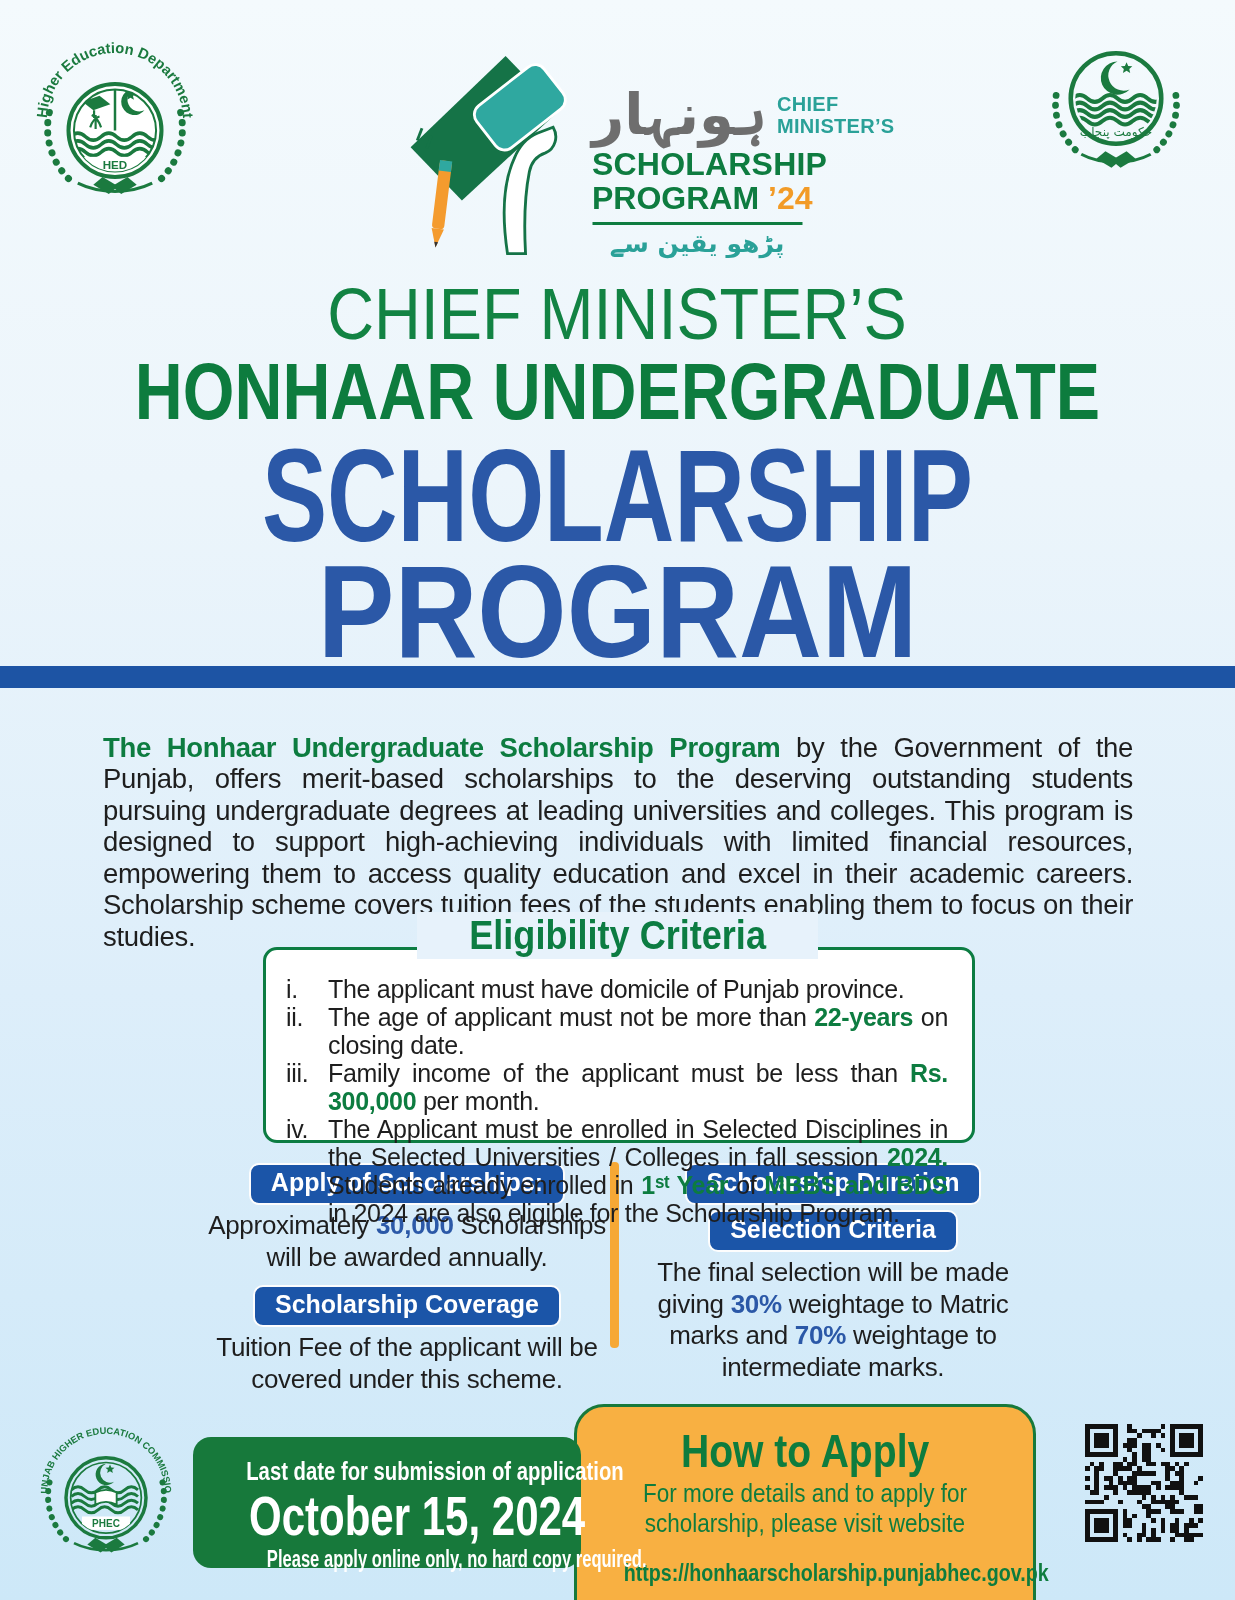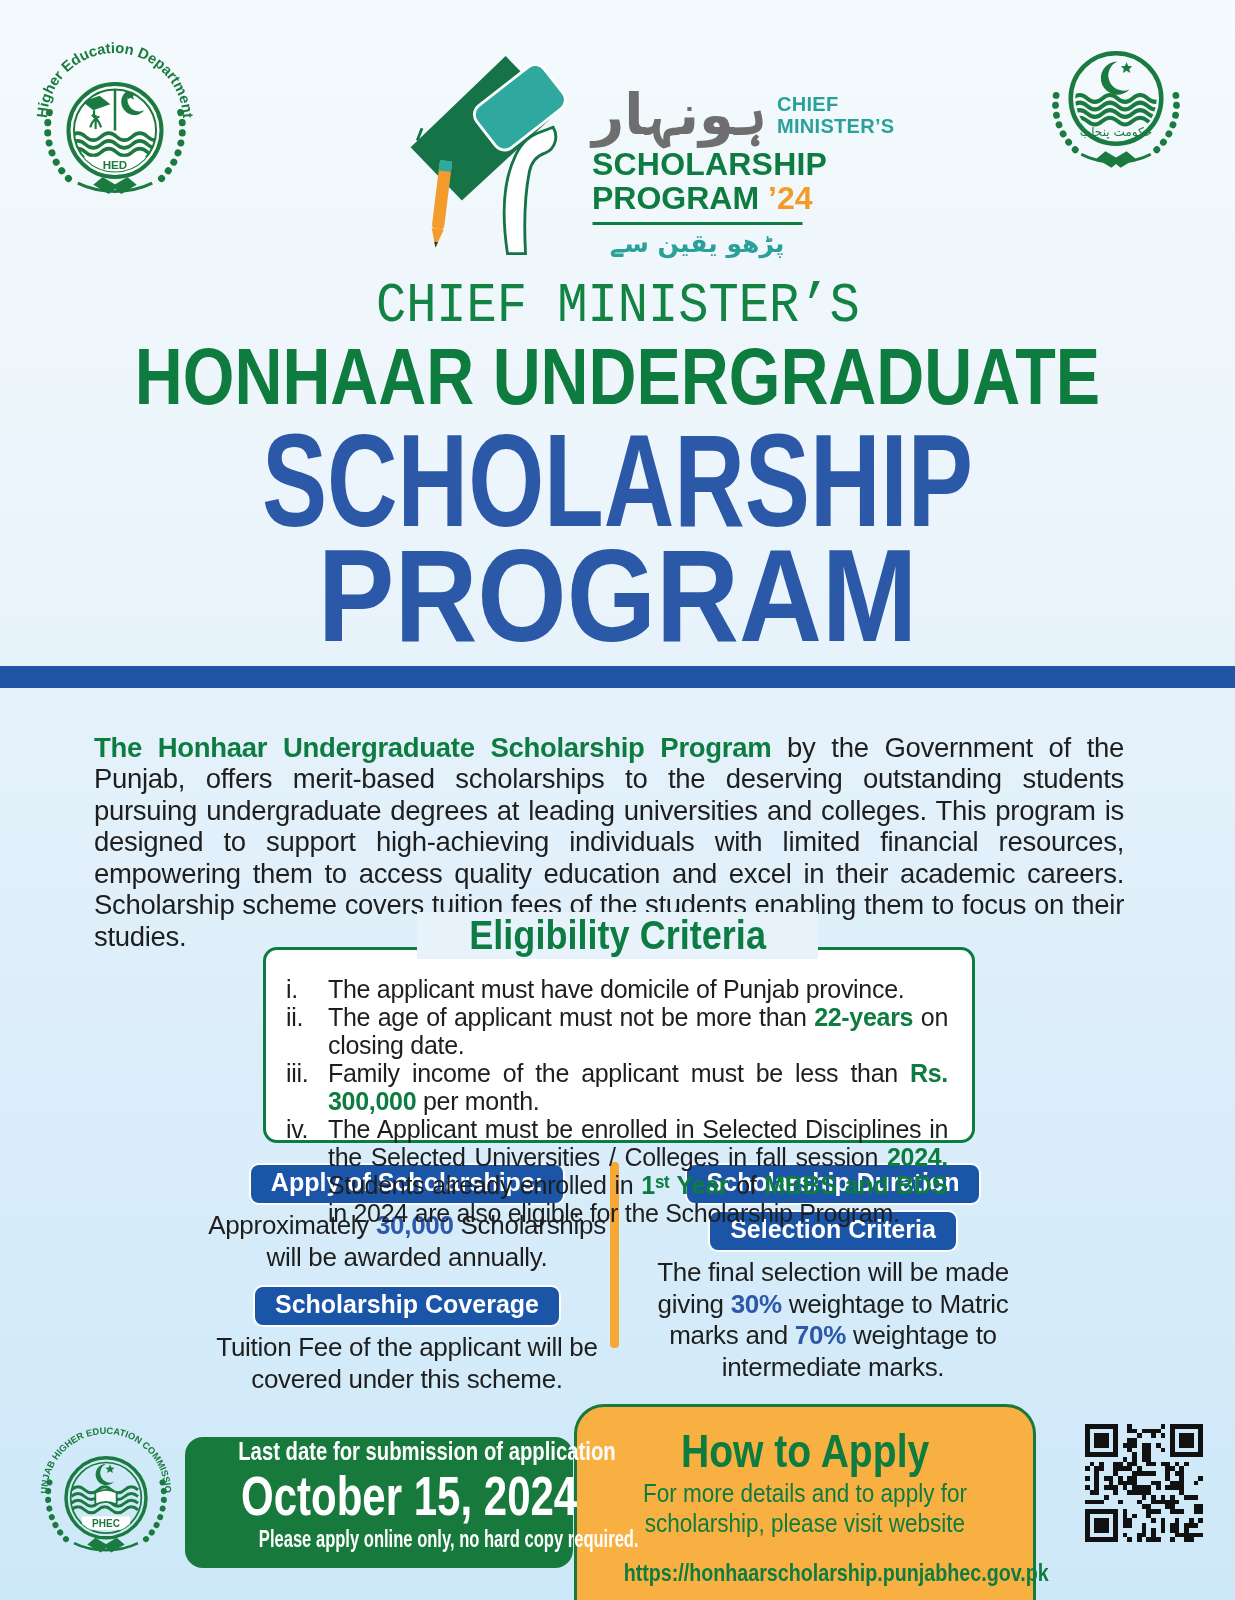--- a/index.html
+++ b/index.html
@@ -22,28 +22,28 @@
   .cm-urdu-big{font-family:"DejaVu Sans",sans-serif;font-size:56px;line-height:1.1;color:#6e6e6e;font-weight:700;}
   .cm-small{color:#2aa198;font-weight:700;font-size:20px;line-height:1.08;letter-spacing:.3px;padding-top:10px;}
   .cm-schol{color:#0e7c40;font-weight:700;font-size:32px;letter-spacing:.2px;line-height:1.05;margin-top:2px;}
   .cm-prog{color:#0e7c40;font-weight:700;font-size:32px;line-height:1.1;}
   .cm-prog .year{color:#f29b27;}
   .cm-line{height:3px;background:#0e7c40;width:210px;margin:6px 0 4px 0;}
   .cm-tagline{font-family:"DejaVu Sans",sans-serif;color:#2aa198;font-weight:700;font-size:25px;text-align:center;width:210px;}
 
   
   .title{position:absolute;top:280px;left:0;width:100%;text-align:center;}
-  .t1{color:#128343;font-size:56px;font-weight:500;line-height:.95;font-family:Liberation Mono, monospace;}
+  .t1{color:#128343;font-size:72px;font-weight:500;line-height:.95;}
   .t2{color:#0d7c3e;font-size:80px;font-weight:700;line-height:1;margin-top:4px;}
   .t3{color:#2b58a7;font-size:132px;font-weight:700;line-height:.88;margin-top:6px;}
   .t4{color:#2b58a7;font-size:132px;font-weight:700;line-height:.86;}
   .divider{position:absolute;left:0;right:0;top:666px;height:22px;background:#1d54a4;}
 
   
-  .intro{position:absolute;left:94px;width:1030px;top:704px;font-size:27.5px;line-height:31.5px;
+  .intro{position:absolute;left:103px;width:1030px;top:704px;font-size:27.5px;line-height:31.5px;
          text-align:justify;text-align-last:left;letter-spacing:-.3px;}
   .sg-plain{color:#1e1e1e;}
   .sg-green-bold{color:#0d7c40;font-weight:700;}
   .sg-blue-bold{color:#2b58a7;font-weight:700;}
   .sg-blue-bold-block{display:block;color:#2b58a7;font-weight:700;}
 
   
   .elig-head{position:absolute;top:912px;left:0;width:100%;text-align:center;z-index:2;}
   .elig-head span{display:inline-block;background:#e7f2fb;padding:0 16px;color:#0c7c42;font-weight:700;font-size:41px;}
   .elig-box{position:absolute;left:263px;top:947px;width:712px;height:196px;background:#fff;
@@ -56,22 +56,22 @@
   
   .col-left{position:absolute;left:208px;top:1163px;width:398px;text-align:center;}
   .col-right{position:absolute;left:643px;top:1163px;width:380px;text-align:center;}
   .vdiv{position:absolute;left:610px;top:1162px;width:9px;height:186px;background:#f6a835;border-radius:4px;}
   .pill{display:inline-block;background:#1b55a8;color:#fff;font-weight:700;font-size:25px;
         padding:3px 20px 6px;border-radius:10px;border:2px solid #fdfdfd;margin-bottom:5px;}
   .col-text{font-size:26px;line-height:1.22;letter-spacing:-.3px;margin-bottom:12px;}
 
   
   .phec-logo{position:absolute;left:26px;top:1402px;width:160px;height:165px;}
-  .green-box{position:absolute;left:185px;top:1437px;width:388px;height:131px;background:#17793b;
-             border-radius:18px;color:#fff;text-align:center;z-index:3;box-sizing:border-box;padding-top:0;}
+  .green-box{position:absolute;left:193px;top:1437px;width:388px;height:131px;background:#17793b;
+             border-radius:18px;color:#fff;text-align:center;z-index:3;box-sizing:border-box;padding-top:20px;}
   .gb-label{font-size:26px;font-weight:700;line-height:1.1;}
   .gb-date{font-size:56px;font-weight:700;line-height:1.08;}
   .gb-note{font-size:23px;font-weight:700;line-height:1.15;}
   .orange-box{position:absolute;left:574px;top:1404px;width:462px;height:235px;background:#f8b042;
               border:3px solid #17793b;border-radius:30px;z-index:2;text-align:center;box-sizing:border-box;padding-top:19px;}
   .ob-head{color:#0e7c3e;font-weight:700;font-size:46px;line-height:1.12;}
   .ob-line{color:#0e7c3e;font-size:25px;font-weight:500;line-height:1.22;}
   .ob-url{color:#0e7c3e;font-weight:700;font-size:24px;margin-top:20px;}
   .qr{position:absolute;left:1085px;top:1424px;width:118px;height:118px;}
   svg{display:block;}

